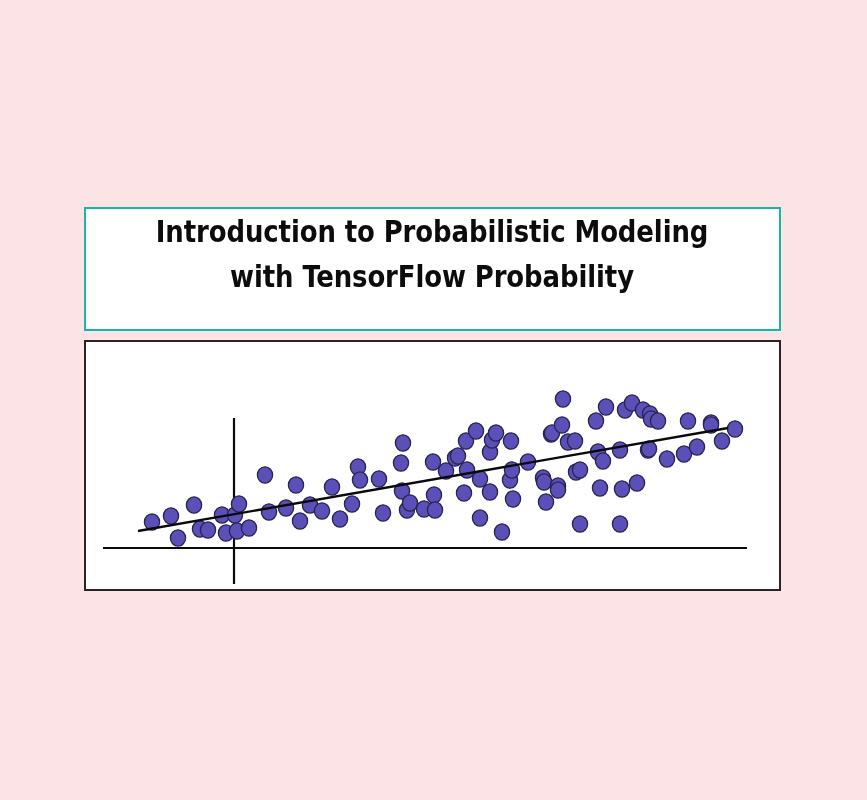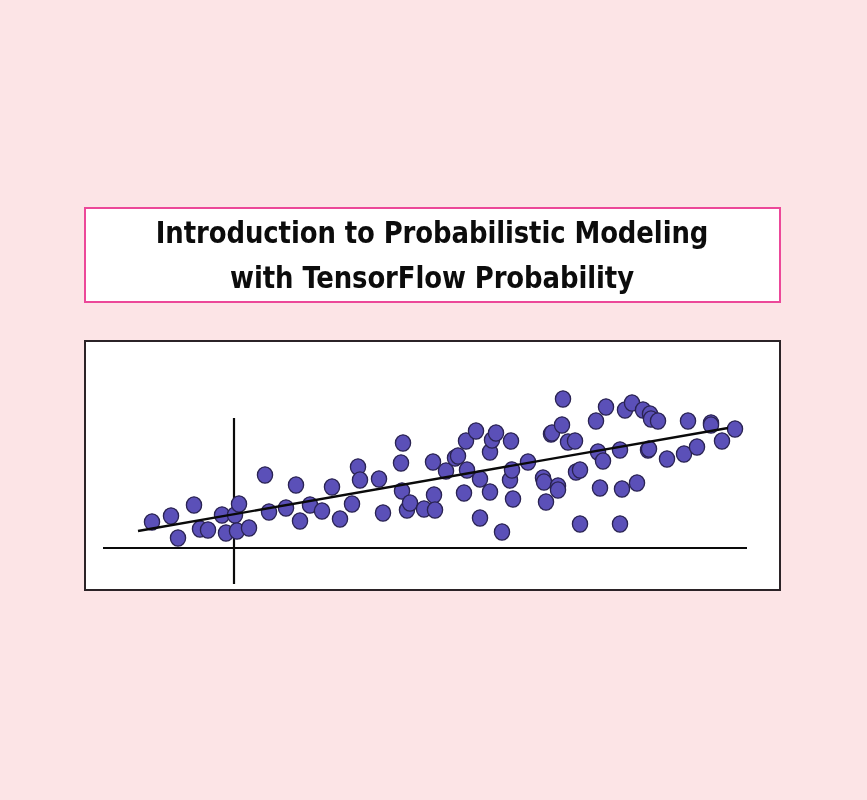--- a/index.html
+++ b/index.html
@@ -22,26 +22,25 @@
     width: 867px;
     height: 800px;
   }
 
   
   .title-panel {
     position: absolute;
     left: 84px;
     top: 207px;
     width: 697px;
-    height: 96px;
+    height: 124px;
     box-sizing: border-box;
     background: #ffffff;
-    border: 2px solid #ec4899;
+    border: 2px solid #14b8a6;
     display: flex;
-    align-items: center;
     justify-content: center;
   }
   .title-text {
     text-align: center;
     color: #0c0c0c;
     font-family: "DejaVu Sans Condensed", "Liberation Sans Narrow", "Liberation Sans", sans-serif;
     font-weight: 700;
     font-size: 31px;
     line-height: 1.44;
     letter-spacing: -0.1px;

